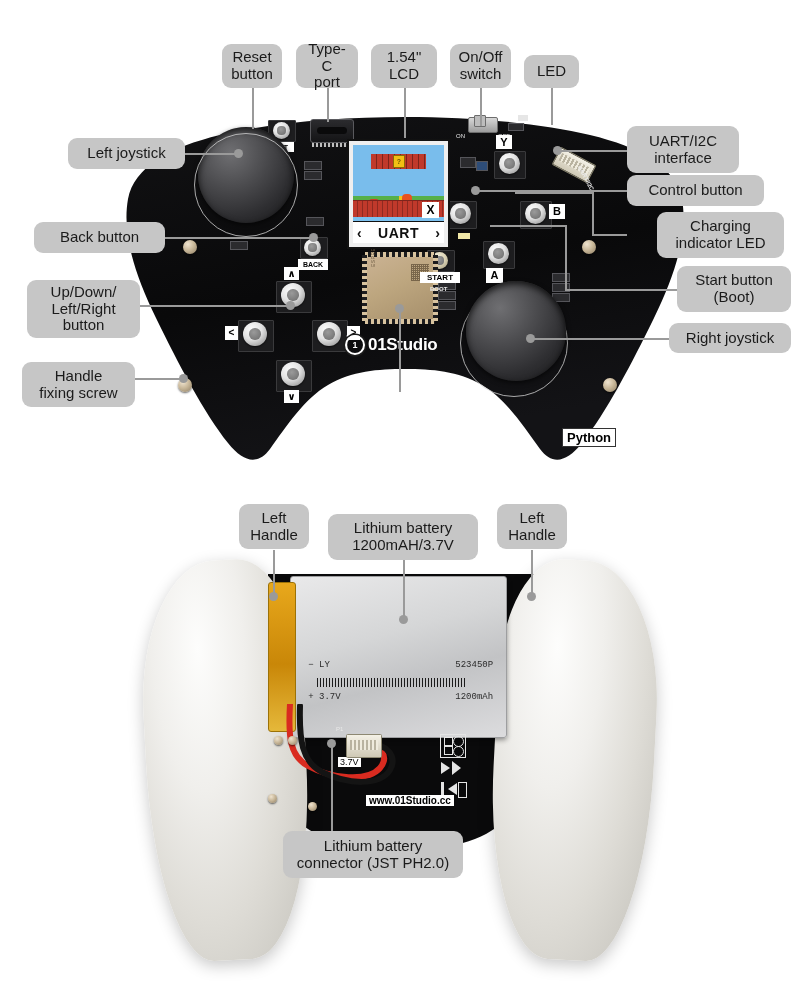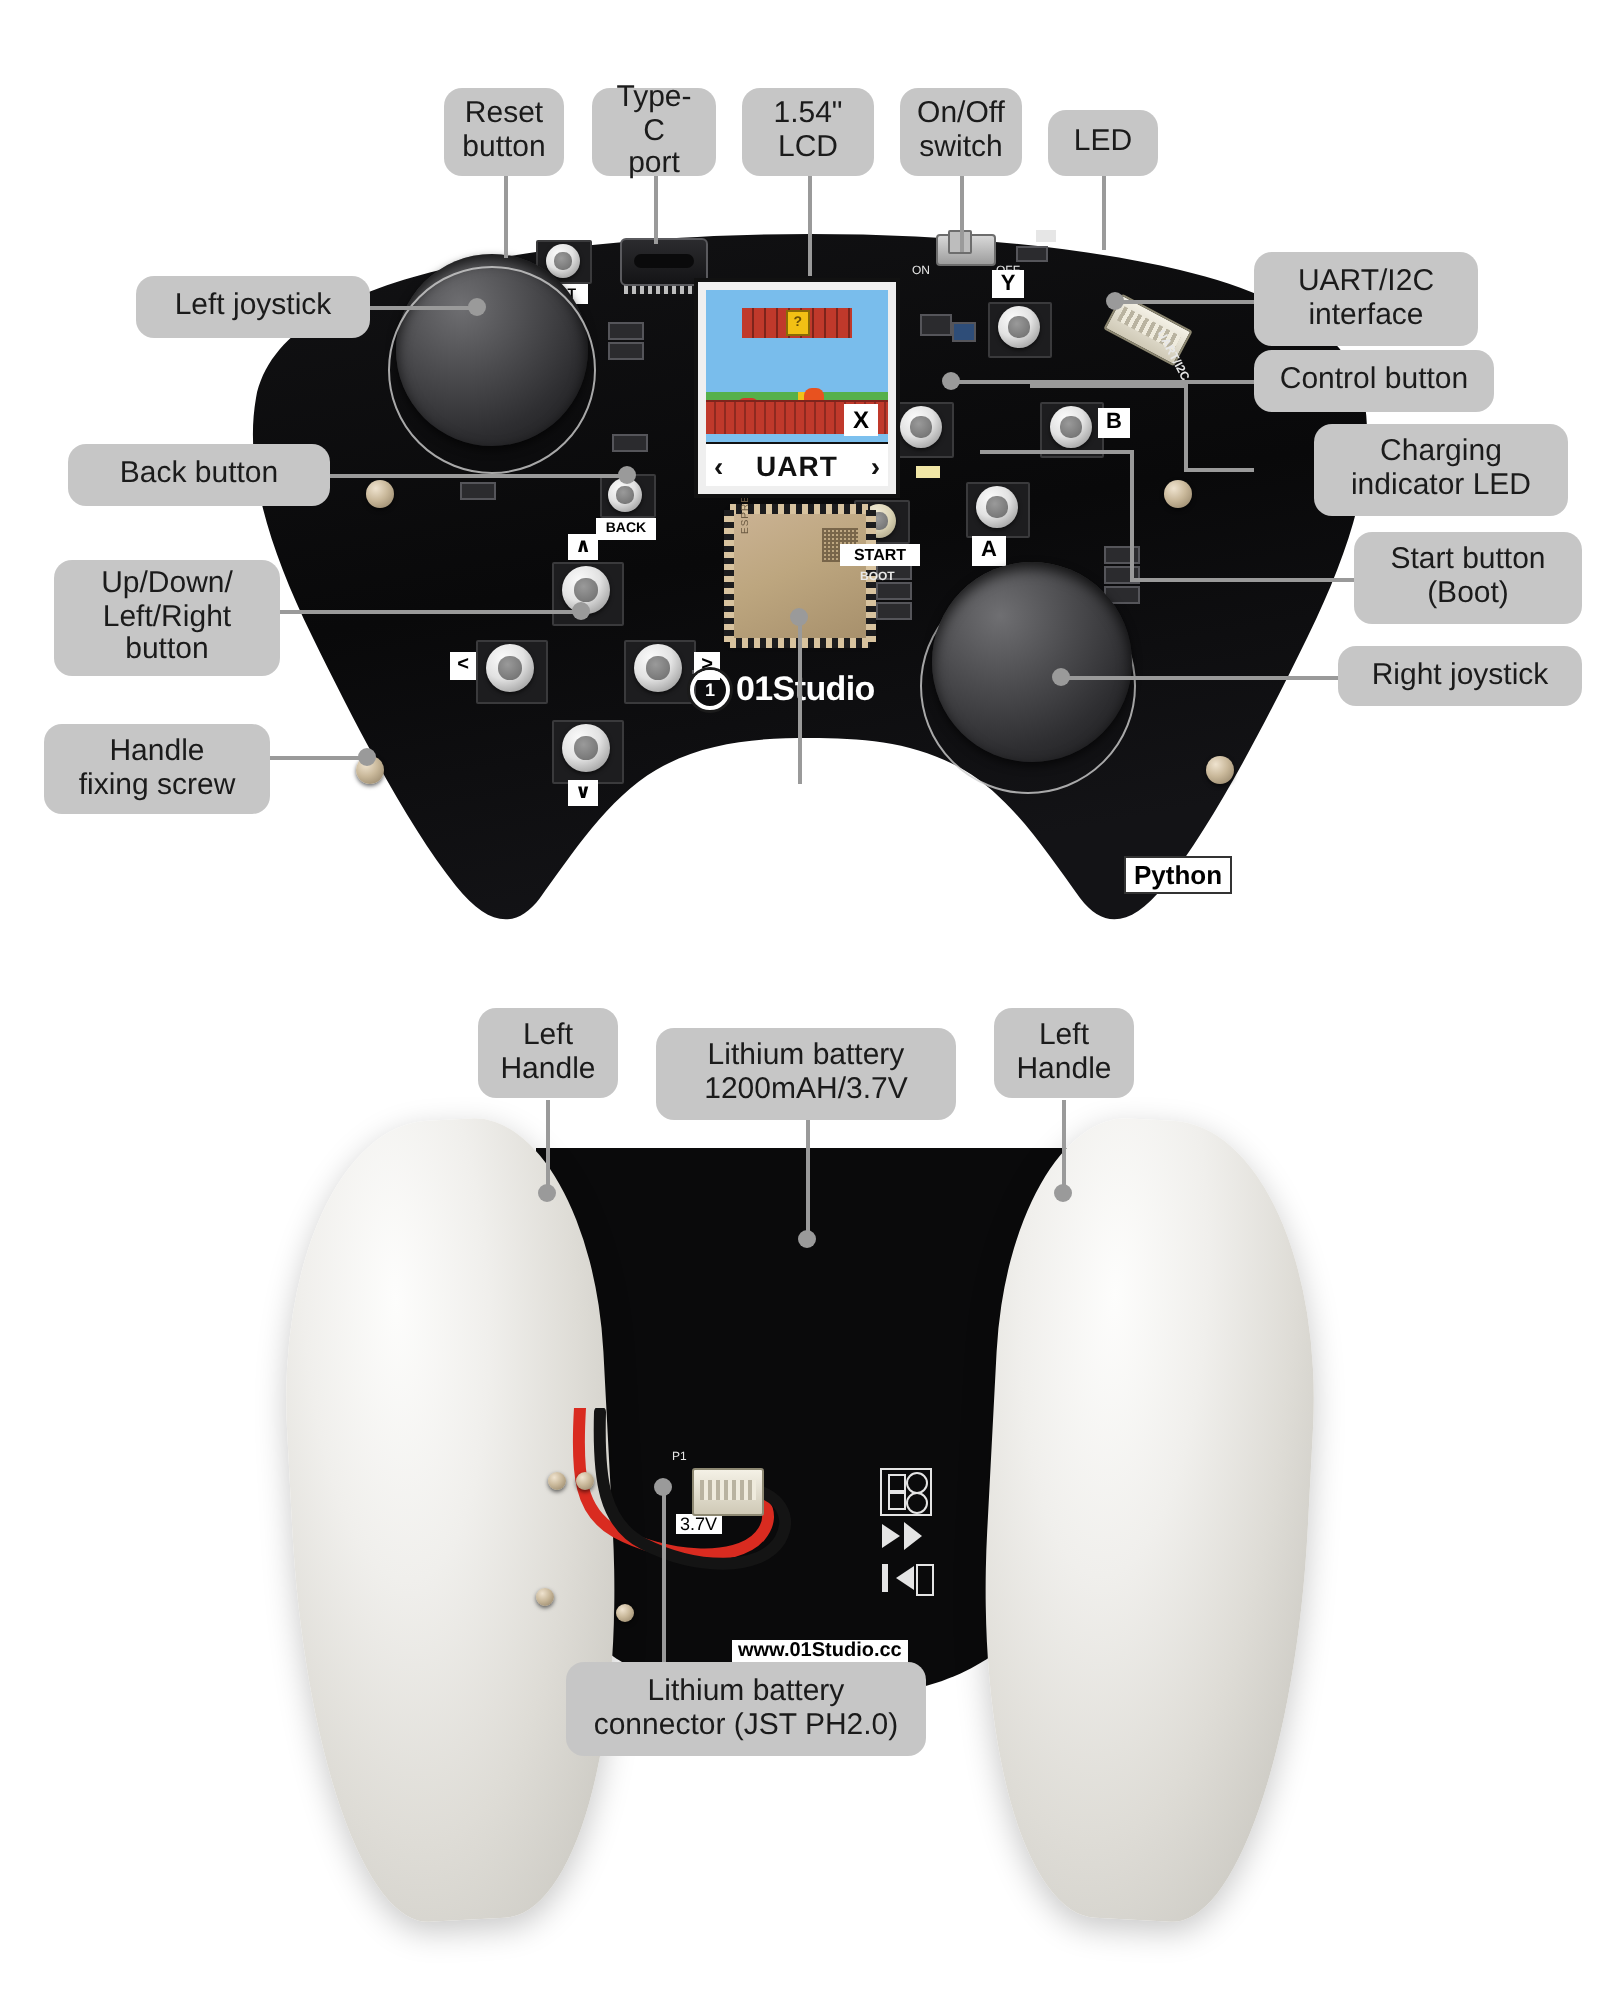--- a/index.html
+++ b/index.html
@@ -329,21 +329,21 @@
   <div class="chip" style="left:296px;top:44px;width:62px;height:44px;">Type-C
 port</div>
   <div class="chip" style="left:371px;top:44px;width:66px;height:44px;">1.54"
 LCD</div>
   <div class="chip" style="left:450px;top:44px;width:61px;height:44px;">On/Off
 switch</div>
   <div class="chip" style="left:524px;top:55px;width:55px;height:33px;">LED</div>
 
   <div class="chip" style="left:627px;top:126px;width:112px;height:47px;">UART/I2C
 interface</div>
-  <div class="chip" style="left:627px;top:175px;width:120px;height:31px;">Control button</div>
+  <div class="chip" style="left:627px;top:175px;width:137px;height:31px;">Control button</div>
   <div class="chip" style="left:657px;top:212px;width:127px;height:46px;">Charging
 indicator LED</div>
   <div class="chip" style="left:677px;top:266px;width:114px;height:46px;">Start button
 (Boot)</div>
   <div class="chip" style="left:669px;top:323px;width:122px;height:30px;">Right joystick</div>
 
   <div class="chip" style="left:68px;top:138px;width:117px;height:31px;">Left joystick</div>
   <div class="chip" style="left:34px;top:222px;width:131px;height:31px;">Back button</div>
   <div class="chip" style="left:27px;top:280px;width:113px;height:58px;">Up/Down/
 Left/Right
@@ -372,20 +372,32 @@
     <div class="handle" id="hl-right"></div>
 
     <div style="position:absolute;left:112px;top:14px;width:278px;height:290px;z-index:11;">
       <svg viewBox="0 0 278 290" width="278" height="290">
         <path d="M6 6 L272 6 L272 196 C272 214 264 232 248 248
                  C226 270 196 282 139 282 C82 282 52 270 30 248
                  C14 232 6 214 6 196 Z" fill="#0a0a0b"></path>
       </svg>
     </div>
 
+    <div class="battery" style="left:140px;top:22px;width:215px;height:160px;">
+      <div class="tab"></div>
+      <div class="btxt" style="top:52%;">
+        <span>− LY</span>
+        <span>523450P</span>
+      </div>
+      <div class="bars" style="top:63%;"></div>
+      <div class="btxt" style="top:72%;">
+        <span>+ 3.7V</span>
+        <span>1200mAh</span>
+      </div>
+    </div>
 
     <svg class="wire" style="left:118px;top:150px;" width="180" height="130" viewBox="0 0 180 130">
       <path d="M22 0 C20 34 22 52 40 62 C64 75 100 78 112 64 C122 52 112 40 96 40" stroke="#d92b20" stroke-width="6" fill="none" stroke-linecap="round"></path>
       <path d="M32 2 C31 36 34 58 54 68 C80 81 112 82 122 66 C130 52 118 40 102 40" stroke="#141414" stroke-width="6" fill="none" stroke-linecap="round"></path>
     </svg>
     <div class="jst" style="left:196px;top:180px;width:34px;height:22px;z-index:16;"></div>
     <div class="silktxt" style="left:186px;top:172px;font-size:6px;z-index:16;">P1</div>
     <div class="volt" style="left:188px;top:203px;">3.7V</div>
 
     <div class="certbox" style="left:290px;top:180px;width:26px;height:64px;">
@@ -394,21 +406,21 @@
       <div style="position:absolute;left:4px;top:12px;width:7px;height:7px;border:1px solid #e4e4e4;"></div>
       <div style="position:absolute;left:13px;top:2px;width:9px;height:9px;border-radius:50%;border:1.2px solid #e4e4e4;"></div>
       <div style="position:absolute;left:13px;top:12px;width:9px;height:9px;border-radius:50%;border:1.2px solid #e4e4e4;"></div>
       <div style="position:absolute;left:1px;top:28px;width:0;height:0;border-left:9px solid #e4e4e4;border-top:6px solid transparent;border-bottom:6px solid transparent;"></div>
       <div style="position:absolute;left:12px;top:27px;width:0;height:0;border-left:9px solid #e4e4e4;border-top:7px solid transparent;border-bottom:7px solid transparent;"></div>
       <div style="position:absolute;left:1px;top:48px;width:3px;height:14px;background:#e4e4e4;"></div>
       <div style="position:absolute;left:8px;top:49px;width:0;height:0;border-right:9px solid #e4e4e4;border-top:6px solid transparent;border-bottom:6px solid transparent;"></div>
       <div style="position:absolute;left:18px;top:48px;width:7px;height:14px;border:1.2px solid #e4e4e4;"></div>
     </div>
 
-    <div class="urlbadge" style="left:216px;top:266px;">www.01Studio.cc</div>
+    <div class="urlbadge" style="left:216px;top:241px;">www.01Studio.cc</div>
 
     <div class="screw" style="left:124px;top:182px;width:9px;height:9px;z-index:14;"></div>
     <div class="screw" style="left:138px;top:182px;width:9px;height:9px;z-index:14;"></div>
     <div class="screw" style="left:118px;top:240px;width:9px;height:9px;z-index:14;"></div>
     <div class="screw" style="left:158px;top:248px;width:9px;height:9px;z-index:14;"></div>
   </div>
 
   <div class="chip" style="left:239px;top:508px;width:70px;height:45px;position:absolute;top:14px;">Left
 Handle</div>
   <div class="chip" style="left:328px;top:24px;width:150px;height:46px;">Lithium battery

